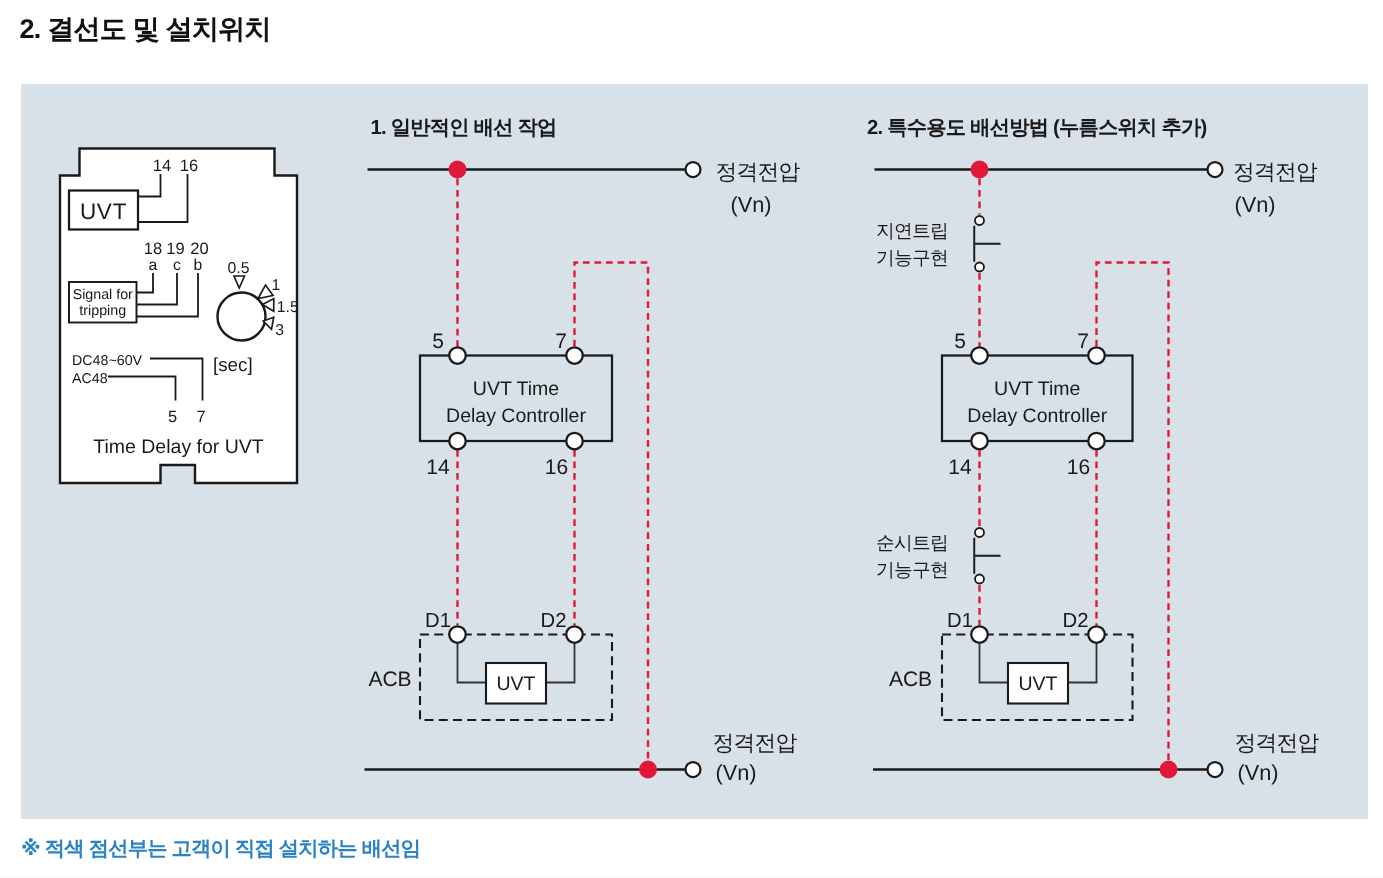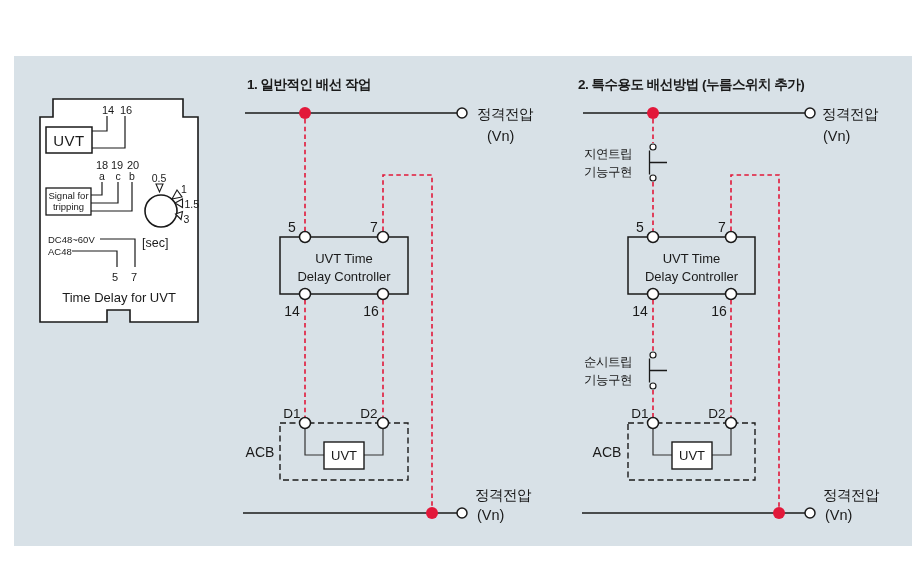--- a/index.html
+++ b/index.html
@@ -10,20 +10,21 @@
   .panel svg{position:absolute;left:0;top:0;}
   .footnote{position:absolute;left:14px;top:557px;font-size:13.5px;font-weight:bold;color:#2b83c6;letter-spacing:-0.5px;}
   text{fill:#1a1a1a;}
   .k{letter-spacing:-0.5px;}
 </style>
 </head>
 <body>
 
 <div id="stage">
 
+  <div class="page-title">2. 결선도 및 설치위치</div>
 
   <div class="panel">
     <svg width="898" height="490" viewBox="0 0 898 490">
       <g transform="translate(-4,-4)" stroke-linecap="butt" stroke-linejoin="miter">
 
         <g>
           <polygon points="30,65 43,65 43,47 173,47 173,65 188,65 188,270 120,270 120,258 97,258 97,270 30,270" fill="#ffffff" stroke="#1a1a1a" stroke-width="1.6"></polygon>
 
           <text x="98" y="62" font-size="11" text-anchor="middle">14</text>
           <text x="116" y="62" font-size="11" text-anchor="middle">16</text>
@@ -174,14 +175,15 @@
           <circle cx="769" cy="461" r="6" fill="#e2183a"></circle>
           <circle cx="800" cy="461" r="5" fill="#ffffff" stroke="#1a1a1a" stroke-width="1.5"></circle>
           <text class="k" x="813" y="448" font-size="14.5" text-anchor="start">정격전압</text>
           <text x="815" y="468" font-size="14.5" text-anchor="start">(Vn)</text>
         </g>
 
       </g>
     </svg>
   </div>
 
+  <div class="footnote">※ 적색 점선부는 고객이 직접 설치하는 배선임</div>
 
 </div>
 
 </body></html>

